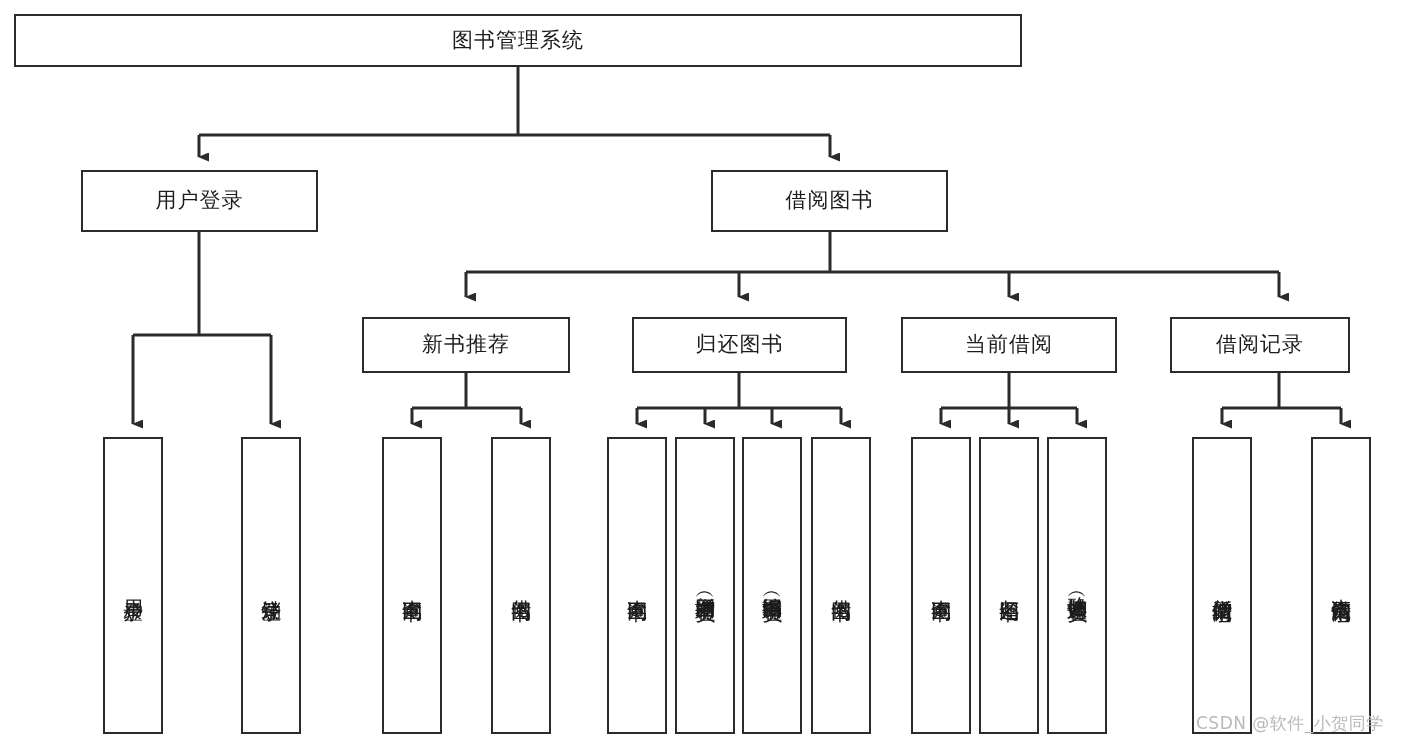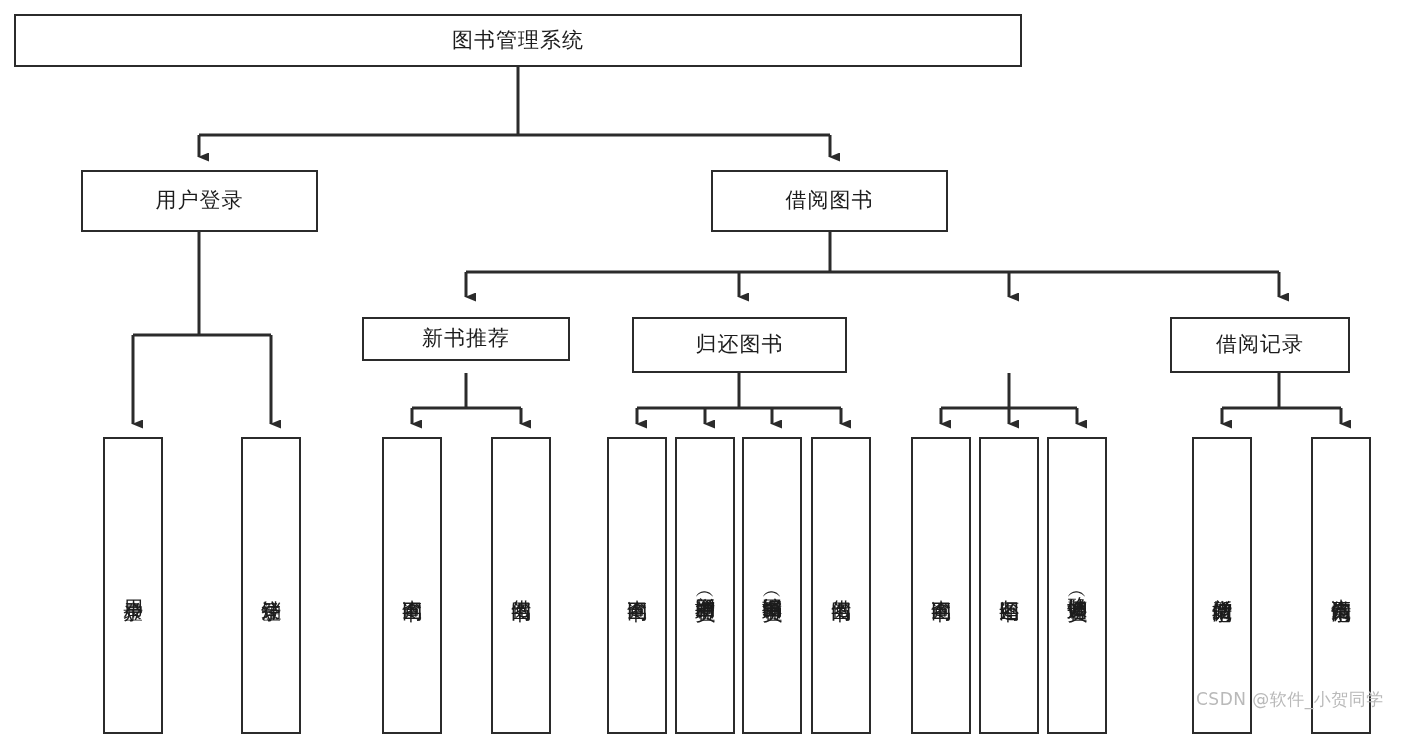--- a/index.html
+++ b/index.html
@@ -44,21 +44,21 @@
     writing-mode:vertical-rl;
     text-orientation:upright;
     white-space:normal;
     text-align:center;
     display:block;
     max-height:100%;
   }
   .h-label{display:block;}
   #watermark{
     position:absolute;
-    left:1196px;top:688px;
+    left:1196px;top:712px;
     font-size:17px;
     color:#b9b9b9;
     letter-spacing:0.5px;
     white-space:nowrap;
     font-family:"DejaVu Sans","Liberation Sans",sans-serif;
   }
 </style>
 </head>
 <body>
 
@@ -119,25 +119,28 @@
     <span class="h-label">图书管理系统</span>
   </div>
 
   <div class="node h-node" style="left:81px;top:170px;width:237px;height:62px;">
     <span class="h-label">用户登录</span>
   </div>
   <div class="node h-node" style="left:711px;top:170px;width:237px;height:62px;">
     <span class="h-label">借阅图书</span>
   </div>
 
-  <div class="node h-node" style="left:362px;top:317px;width:208px;height:44px;">
+  <div class="node h-node" style="left:362px;top:317px;width:208px;height:56px;">
     <span class="h-label">新书推荐</span>
   </div>
   <div class="node h-node" style="left:632px;top:317px;width:215px;height:56px;">
     <span class="h-label">归还图书</span>
+  </div>
+  <div class="node h-node" style="left:901px;top:317px;width:216px;height:56px;">
+    <span class="h-label">当前借阅</span>
   </div>
   <div class="node h-node" style="left:1170px;top:317px;width:180px;height:56px;">
     <span class="h-label">借阅记录</span>
   </div>
 
   <div class="node v-node" style="left:103px;top:437px;width:60px;height:297px;">
     <span class="v-label">用户登录</span>
   </div>
   <div class="node v-node" style="left:241px;top:437px;width:60px;height:297px;">
     <span class="v-label">注销登录</span>

